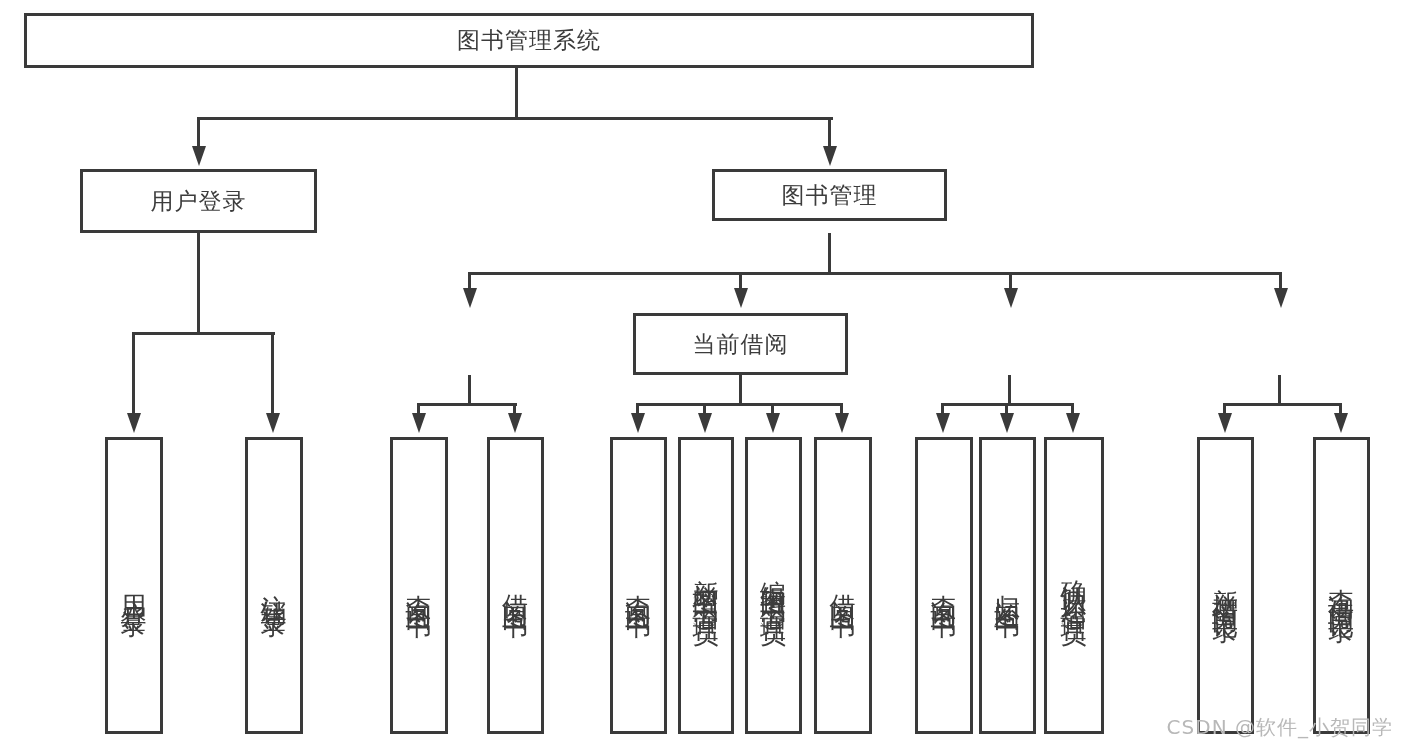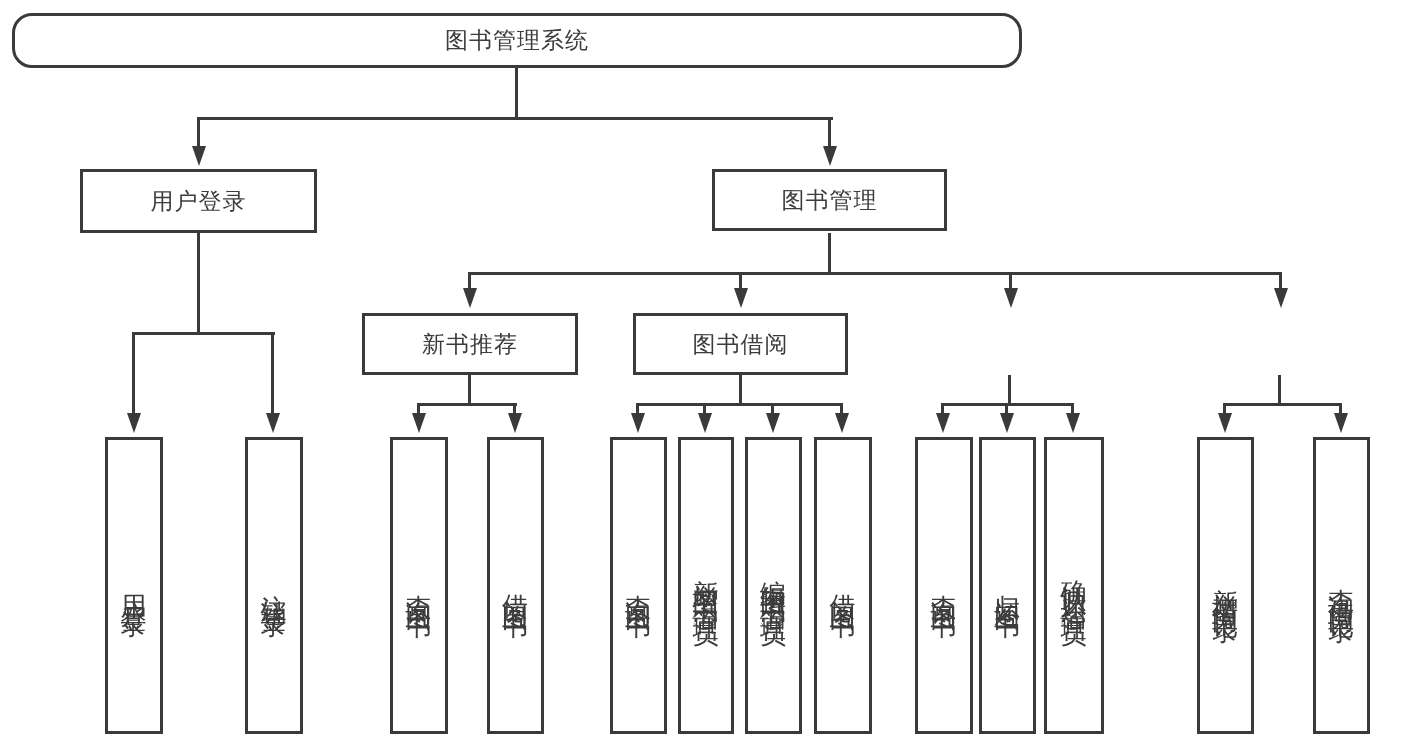--- a/index.html
+++ b/index.html
@@ -28,52 +28,51 @@
   .watermark{
     position:absolute;right:12px;bottom:6px;font-size:20px;color:#b8b8b8;
     letter-spacing:1px;white-space:nowrap;
   }
 </style>
 </head>
 <body>
 
 <div class="canvas">
 
-  <div class="node" style="left:12px;top:13px;width:1010px;height:55px;border-radius:20px;">图书管理系统</div>
+  <div class="node" style="left:24px;top:13px;width:1010px;height:55px;">图书管理系统</div>
 
   <div class="line" style="left:515px;top:68px;width:3px;height:52px;"></div>
   <div class="line" style="left:197px;top:117px;width:636px;height:3px;"></div>
   <div class="line" style="left:197px;top:117px;width:3px;height:31px;"></div>
   <div class="arrow" style="left:192px;top:146px;"></div>
   <div class="line" style="left:828px;top:117px;width:3px;height:31px;"></div>
   <div class="arrow" style="left:823px;top:146px;"></div>
 
   <div class="node" style="left:80px;top:169px;width:237px;height:64px;">用户登录</div>
-  <div class="node" style="left:712px;top:169px;width:235px;height:62px;">图书管理</div>
+  <div class="node" style="left:712px;top:169px;width:235px;height:52px;">图书管理</div>
 
   <div class="line" style="left:197px;top:233px;width:3px;height:102px;"></div>
   <div class="line" style="left:132px;top:332px;width:143px;height:3px;"></div>
   <div class="line" style="left:132px;top:332px;width:3px;height:82px;"></div>
   <div class="arrow" style="left:127px;top:413px;"></div>
   <div class="line" style="left:271px;top:332px;width:3px;height:82px;"></div>
   <div class="arrow" style="left:266px;top:413px;"></div>
 
   <div class="line" style="left:828px;top:233px;width:3px;height:42px;"></div>
   <div class="line" style="left:468px;top:272px;width:814px;height:3px;"></div>
   <div class="line" style="left:468px;top:272px;width:3px;height:18px;"></div>
   <div class="arrow" style="left:463px;top:288px;"></div>
   <div class="line" style="left:739px;top:272px;width:3px;height:18px;"></div>
   <div class="arrow" style="left:734px;top:288px;"></div>
   <div class="line" style="left:1009px;top:272px;width:3px;height:18px;"></div>
   <div class="arrow" style="left:1004px;top:288px;"></div>
   <div class="line" style="left:1279px;top:272px;width:3px;height:18px;"></div>
   <div class="arrow" style="left:1274px;top:288px;"></div>
 
-  <div class="node" style="left:362px;top:313px;width:216px;height:62px;">新书推荐</div>
-  <div class="node" style="left:633px;top:313px;width:215px;height:62px;">图书借阅</div>
+  <div class="node" style="left:633px;top:313px;width:215px;height:62px;">当前借阅</div>
 
   <div class="line" style="left:468px;top:375px;width:3px;height:31px;"></div>
   <div class="line" style="left:417px;top:403px;width:100px;height:3px;"></div>
   <div class="line" style="left:417px;top:403px;width:3px;height:12px;"></div>
   <div class="arrow" style="left:412px;top:413px;"></div>
   <div class="line" style="left:513px;top:403px;width:3px;height:12px;"></div>
   <div class="arrow" style="left:508px;top:413px;"></div>
 
   <div class="line" style="left:739px;top:375px;width:3px;height:31px;"></div>
   <div class="line" style="left:636px;top:403px;width:207px;height:3px;"></div>
@@ -113,14 +112,15 @@
   <div class="vnode" style="left:745px;top:437px;width:57px;height:297px;">编辑图书（管理员）</div>
   <div class="vnode" style="left:814px;top:437px;width:58px;height:297px;">借阅图书</div>
 
   <div class="vnode" style="left:915px;top:437px;width:58px;height:297px;">查询图书</div>
   <div class="vnode" style="left:979px;top:437px;width:57px;height:297px;">归还图书</div>
   <div class="vnode" style="left:1044px;top:437px;width:60px;height:297px;">确认归还（管理员）</div>
 
   <div class="vnode" style="left:1197px;top:437px;width:57px;height:297px;">新增借阅记录</div>
   <div class="vnode" style="left:1313px;top:437px;width:57px;height:297px;">查询借阅记录</div>
 
+  <div class="watermark">CSDN @软件_小贺同学</div>
 
 </div>
 
 </body></html>

